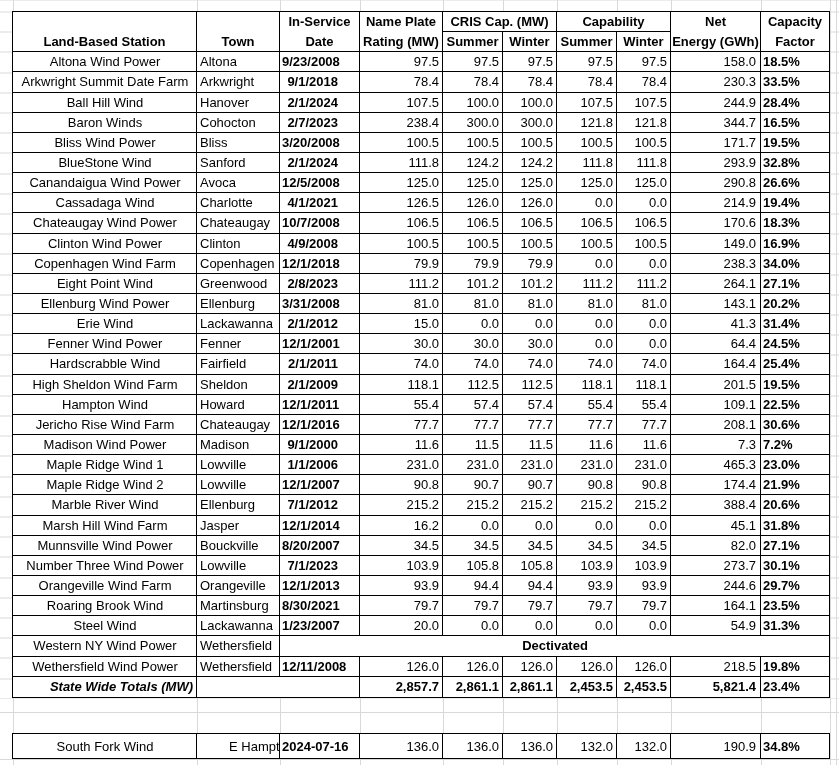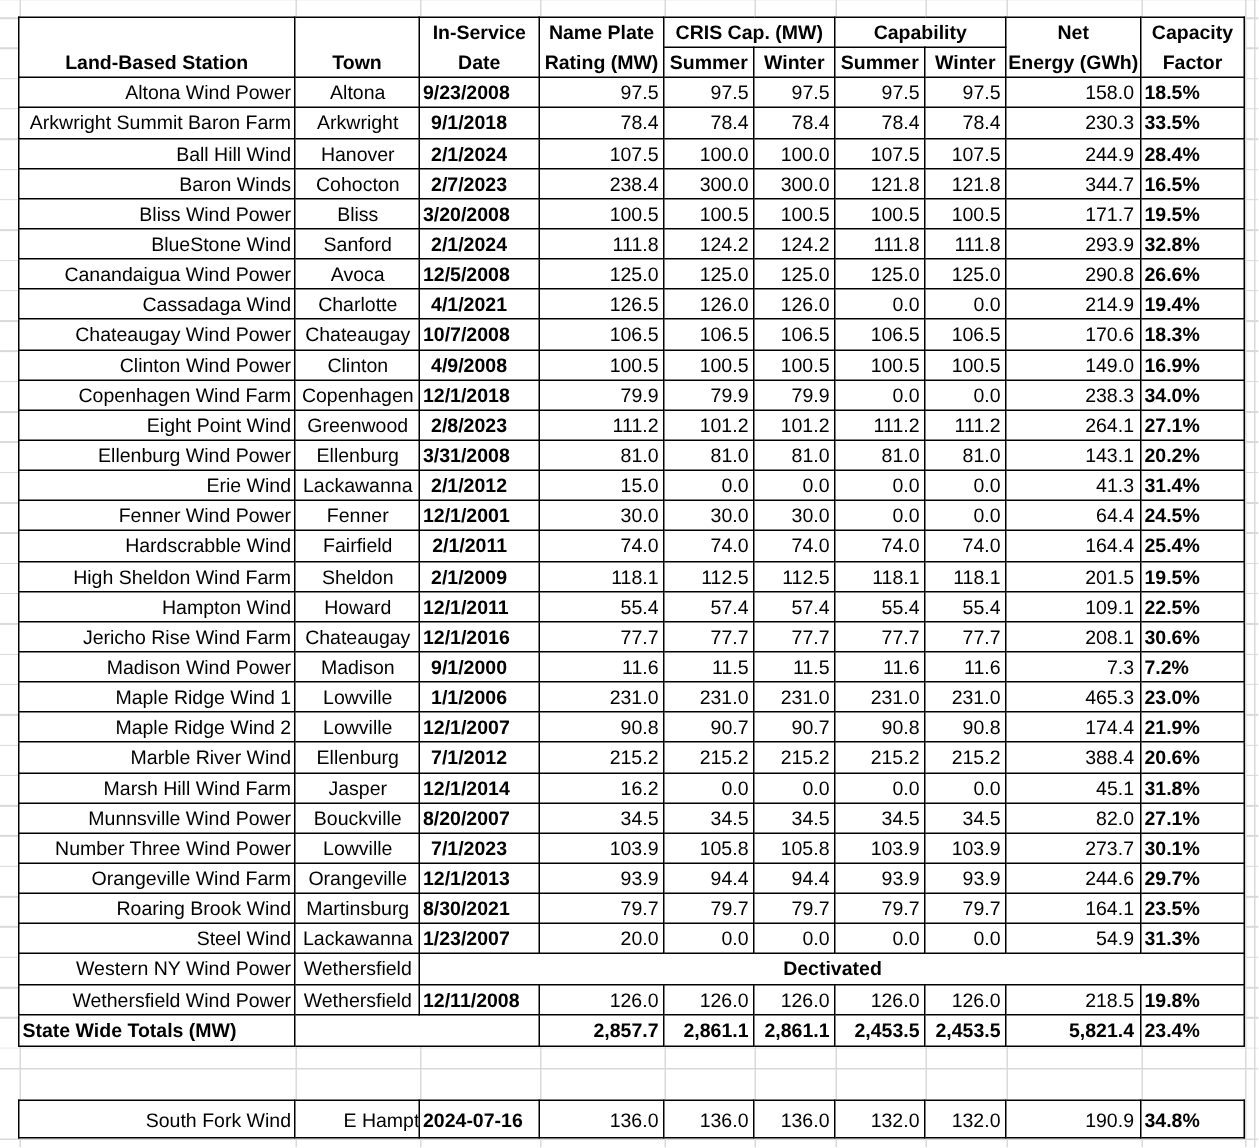--- a/index.html
+++ b/index.html
@@ -46,31 +46,31 @@
   }
   thead th {
     font-weight:bold;
     text-align:center;
     line-height:19px;
     padding:0 1px;
   }
   thead th span { display:block; line-height:19.5px; }
   .vb { vertical-align:bottom; }
 
-  .c-station { text-align:right;  padding-left:3px; }
-  .c-town    { text-align:center;  padding-left:3px; }
+  .c-station { text-align:center;  padding-left:3px; }
+  .c-town    { text-align:left;  padding-left:3px; }
   .c-town-r  { text-align:center; padding-right:3px;padding-left:32px; }
   .c-date    { text-align:right; font-weight:bold; padding-right:21px; }
   .c-num     { text-align:right; padding-right:3px; }
   .c-net     { text-align:right; padding-right:4px; }
   .c-cf      { text-align:left; font-weight:bold; padding-right:9px; }
   .c-note    { text-align:center;  font-weight:bold; padding-left:3px; }
 
   tr.totals td { font-weight:bold; height:21.5px; }
-  .t-label { text-align:left; padding-right:3px; }
+  .t-label { text-align:right; padding-right:3px;font-style:italic; }
 
   table.offshore td { height:25px; }
 
   .offshore-title {
     position:absolute; left:15px; top:712px;
     height:21px; line-height:21px;
     font-size:13.5px; font-weight:bold;
     z-index:1;
   }
 </style>
@@ -151,21 +151,21 @@
           <td class="c-date">9/23/2008</td>
           <td class="c-num">97.5</td>
           <td class="c-num">97.5</td>
           <td class="c-num">97.5</td>
           <td class="c-num">97.5</td>
           <td class="c-num">97.5</td>
           <td class="c-net">158.0</td>
           <td class="c-cf">18.5%</td>
         </tr>
         <tr>
-          <td class="c-station">Arkwright Summit Baron Farm</td>
+          <td class="c-station">Arkwright Summit Date Farm</td>
           <td class="c-town">Arkwright</td>
           <td class="c-date">9/1/2018</td>
           <td class="c-num">78.4</td>
           <td class="c-num">78.4</td>
           <td class="c-num">78.4</td>
           <td class="c-num">78.4</td>
           <td class="c-num">78.4</td>
           <td class="c-net">230.3</td>
           <td class="c-cf">33.5%</td>
         </tr>

